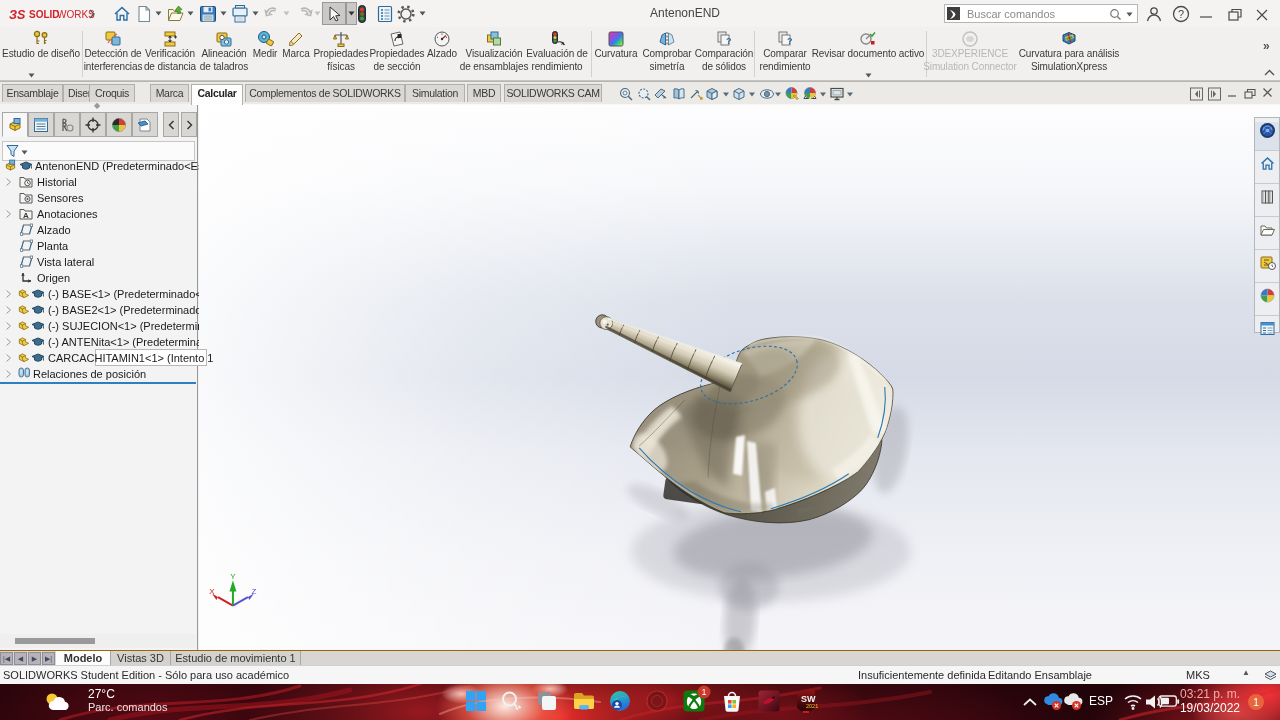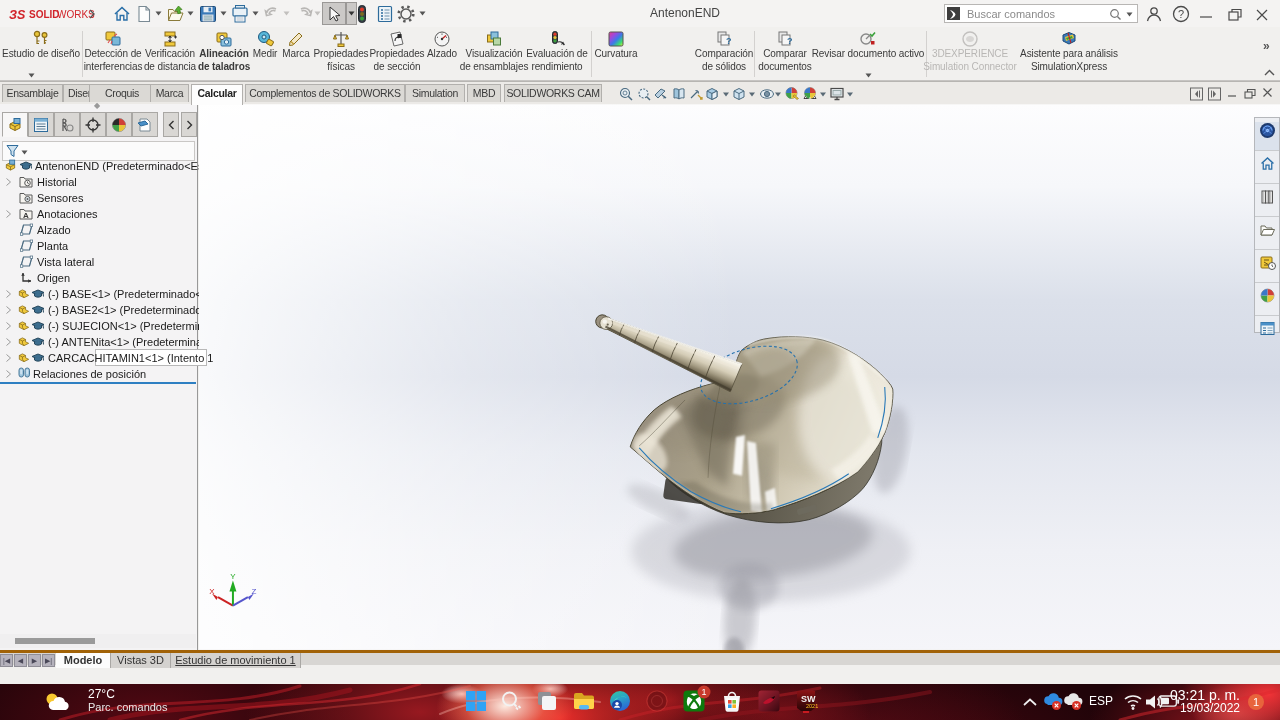--- a/index.html
+++ b/index.html
@@ -50,21 +50,21 @@
 
   
   #viewport { position:absolute; left:199px; top:104px; width:1081px; height:546px; overflow:hidden; }
 
   
   #taskpane { position:absolute; left:1254px; top:117px; width:26px; height:216px; background:#eceef2; border:1px solid #b5b7bb; }
   .tpcell { position:relative; width:24px; height:29px; border-bottom:1px solid #c9cbce; }
   .tpcell svg { display:block; margin:4px auto; }
 
   
-  #doctabs { position:absolute; left:0; top:650px; width:1280px; height:15px; background:#d8d6d3; border-top:3px solid #a16207; }
+  #doctabs { position:absolute; left:0; top:650px; width:1280px; height:15px; background:#d8d6d3; border-top:1px solid #a16207; }
   .dnav { position:absolute; top:1px; width:13px; height:13px; background:#b5b2bc; border:1px solid #8f8d96; color:#4a4858; font-size:7px; text-align:center; line-height:12px; }
   .dtab { position:absolute; top:0px; height:15px; background:#d4d2cf; border-right:1px solid #a9a7a4; font-size:11px; color:#333; text-align:center; line-height:15px; }
   .dtab.active { background:#fcfcfc; font-weight:bold; }
 
   
   #statusbar { position:absolute; left:0; top:665px; width:1280px; height:19px; background:#f6f6f6; border-top:1px solid #d0d0d0; font-size:11px; color:#2a2a2a; }
 
   
   #taskbar { position:absolute; left:0; top:684px; width:1280px; height:36px; background:#1d0307; overflow:hidden; }
   .tkico { position:absolute; top:5px; width:24px; height:24px; }
@@ -237,21 +237,21 @@
     </div>
     <div class="rbtn" style="left:58px; width:110px;">
       <svg class="ric" viewBox="0 0 20 20">
           <rect x="3" y="3" width="9" height="8" rx="1" fill="#f0c93c" stroke="#8a6d1a"></rect>
           <rect x="9" y="8" width="8" height="8" rx="1" fill="#7ab8d8" stroke="#2d6b9b"></rect>
           <path d="M7 11 L5 14 M9 12 L8 15 M11 7 L14 5" stroke="#e05050" stroke-width="1.1"></path>
         </svg>
       <div class="rlb">Detección de
 interferencias</div>
     </div>
-    <div class="rbtn" style="left:174px; width:100px;font-weight:bold;">
+    <div class="rbtn" style="left:174px; width:100px;">
       <svg class="ric" viewBox="0 0 20 20">
           <rect x="3" y="4" width="10" height="9" rx="1" fill="#f0c93c" stroke="#8a6d1a"></rect>
           <rect x="7" y="9" width="10" height="8" rx="1" fill="#8ac0dc" stroke="#2d6b9b"></rect>
           <circle cx="8" cy="8.5" r="2.2" fill="#fff" stroke="#555"></circle>
           <circle cx="12.5" cy="13" r="2.2" fill="#e8f2f8" stroke="#2d6b9b"></circle>
         </svg>
       <div class="rlb">Alineación
 de taladros</div>
     </div>
     <div class="rbtn" style="left:243px; width:44px;">
@@ -326,38 +326,47 @@
               <stop offset="0.3" stop-color="#9a4ae0"></stop>
               <stop offset="0.55" stop-color="#3a7ae8"></stop>
               <stop offset="0.8" stop-color="#3ae070"></stop>
               <stop offset="1" stop-color="#e8e83a"></stop>
             </linearGradient>
           </defs>
           <rect x="3" y="3" width="14" height="14" rx="1.5" fill="url(#rnbw)" stroke="#555"></rect>
         </svg>
       <div class="rlb">Curvatura</div>
     </div>
+    <div class="rbtn" style="left:624px; width:86px;">
+      <svg class="ric" viewBox="0 0 20 20">
+          <path d="M8.5 4 L8.5 16 L3 13 L5 6 Z" fill="#7ab0d4" stroke="#2d6b9b"></path>
+          <path d="M11.5 4 L11.5 16 L17 13 L15 6 Z" fill="#cfe2ef" stroke="#6a8aa0"></path>
+          <path d="M10 3 V17" stroke="#555" stroke-dasharray="2 1.5"></path>
+        </svg>
+      <div class="rlb">Comprobar
+simetría</div>
+    </div>
     <div class="rbtn" style="left:678px; width:92px;">
       <svg class="ric" viewBox="0 0 20 20">
           <rect x="4" y="3" width="8" height="10" fill="#e8e8e8" stroke="#777"></rect>
           <rect x="7" y="6" width="8" height="10" fill="#f6f6f6" stroke="#777"></rect>
           <text x="12" y="14.5" font-size="9" fill="#2d6b9b" font-weight="bold">?</text>
         </svg>
       <div class="rlb">Comparación
 de sólidos</div>
     </div>
     <div class="rsep" style="left:754px"></div>
     <div class="rbtn" style="left:739px; width:92px;">
       <svg class="ric" viewBox="0 0 20 20">
           <rect x="4" y="3" width="8" height="10" fill="#e8e8e8" stroke="#777"></rect>
           <rect x="7" y="6" width="8" height="10" fill="#f6f6f6" stroke="#777"></rect>
           <text x="12" y="14.5" font-size="9" fill="#2d6b9b" font-weight="bold">?</text>
         </svg>
       <div class="rlb">Comparar
-documentos</div>
+rendimiento</div>
     </div>
     <div class="rbtn" style="left:788px; width:160px;">
       <svg class="ric" viewBox="0 0 20 20">
           <circle cx="8" cy="10" r="5" fill="none" stroke="#888" stroke-width="1.4"></circle>
           <path d="M8 10 L11 7" stroke="#888" stroke-width="1.2"></path>
           <path d="M12 5 L14 7 L17 3.5" stroke="#3aa03a" stroke-width="1.6" fill="none"></path>
           <rect x="13" y="12" width="3.5" height="3.5" fill="#c02020"></rect>
         </svg>
       <div class="rlb">Revisar documento activo</div>
       <svg class="abs" style="left:77px; top:46px" width="7" height="5">
@@ -373,32 +382,32 @@
       <div class="rlb grey">3DEXPERIENCE
 Simulation Connector</div>
     </div>
     <div class="rbtn" style="left:1005px; width:128px;">
       <svg class="ric" viewBox="0 0 20 20">
           <path d="M4 6 L10 3.5 L16 6 L16 12 L10 15 L4 12 Z" fill="#3a7ab8" stroke="#1d4a78"></path>
           <path d="M6 8 L14 5.5 L15 9 L7 12 Z" fill="#e8c53a"></path>
           <path d="M7 9 L13 7 L13.6 9 L8 11 Z" fill="#3aa03a"></path>
           <path d="M9 4 L12 14" stroke="#c02020" stroke-width="1.1"></path>
         </svg>
-      <div class="rlb">Asistente para análisis
+      <div class="rlb">Curvatura para análisis
 SimulationXpress</div>
     </div>
     <div class="abs" style="left:1263px; top:12px; color:#555; font-size:12px; font-weight:bold;">»</div>
     <svg class="abs" style="left:1264px; top:42px" width="11" height="7">
         <path d="M1 6 L5.5 1.5 L10 6" stroke="#555" stroke-width="1.4" fill="none"></path>
       </svg>
   </div>
   <div id="tabrow">
     <div class="ctab" style="left:2px; width:61px;">Ensamblaje</div>
     <div class="ctab" style="left:63px; width:41px;">Diseño</div>
-    <div class="ctab" style="left:89px; width:66px;">Croquis</div>
+    <div class="ctab" style="left:89px; width:46px;">Croquis</div>
     <div class="ctab" style="left:150px; width:39px;">Marca</div>
     <div class="ctab active" style="left:191px; width:52px;">Calcular</div>
     <div class="ctab" style="left:245px; width:160px;">Complementos de SOLIDWORKS</div>
     <div class="ctab" style="left:405px; width:60px;">Simulation</div>
     <div class="ctab" style="left:467px; width:34px;">MBD</div>
     <div class="ctab" style="left:504px; width:98px;">SOLIDWORKS CAM</div>
     <svg class="hud" style="left:618px" width="16" height="16" viewBox="0 0 16 16">
         <circle cx="7" cy="7" r="4.5" fill="#e8eef2" stroke="#4a6a80" stroke-width="1.1"></circle>
         <path d="M10.2 10.2 L14 14" stroke="#4a6a80" stroke-width="1.5"></path>
         <circle cx="7" cy="7" r="2" fill="none" stroke="#4a6a80" stroke-width="0.8"></circle>
@@ -956,23 +965,34 @@
       </div>
   </div>
 
   <div id="doctabs">
     <div class="dnav" style="left:0px">|◀</div>
     <div class="dnav" style="left:14px">◀</div>
     <div class="dnav" style="left:28px">▶</div>
     <div class="dnav" style="left:42px">▶|</div>
     <div class="dtab active" style="left:56px; width:55px;">Modelo</div>
     <div class="dtab" style="left:111px; width:60px;">Vistas 3D</div>
-    <div class="dtab" style="left:171px; width:130px;text-decoration:underline;">Estudio de movimiento 1</div>
+    <div class="dtab" style="left:171px; width:130px;">Estudio de movimiento 1</div>
   </div>
 
+  <div id="statusbar">
+    <div class="abs" style="left:3px; top:3px;">SOLIDWORKS Student Edition - Sólo para uso académico</div>
+    <div class="abs" style="left:858px; top:3px;">Insuficientemente definida</div>
+    <div class="abs" style="left:988px; top:3px;">Editando Ensamblaje</div>
+    <div class="abs" style="left:1186px; top:3px;">MKS</div>
+    <div class="abs" style="left:1242px; top:2px; font-size:8px; color:#555;">▲</div>
+    <svg class="abs" style="left:1264px; top:3px" width="13" height="13" viewBox="0 0 13 13">
+        <path d="M1 5 L6.5 2 L12 5 L6.5 8 Z" fill="#cfe2ef" stroke="#555"></path>
+        <path d="M1 7.5 L6.5 10.5 L12 7.5" fill="none" stroke="#555"></path>
+      </svg>
+  </div>
   <div id="taskbar">
     <div class="abs" style="left:0;top:0;width:1280px;height:36px;background:
       radial-gradient(95px 60px at 505px 22px, rgba(255,238,228,0.98), rgba(255,120,90,0.5) 42%, transparent 72%),
       radial-gradient(32px 15px at 462px 10px, rgba(255,255,255,0.9), transparent 65%),
       radial-gradient(28px 13px at 550px 5px, rgba(255,242,238,0.85), transparent 65%),
       radial-gradient(170px 95px at 560px 34px, rgba(244,48,44,0.95), transparent 74%),
       radial-gradient(230px 105px at 420px 28px, rgba(215,36,44,0.65), transparent 76%),
       radial-gradient(150px 85px at 670px 16px, rgba(225,36,40,0.6), transparent 74%),
       radial-gradient(120px 70px at 780px 30px, rgba(190,28,36,0.45), transparent 75%),
       radial-gradient(120px 70px at 1268px 10px, rgba(245,52,56,0.98), transparent 72%),
@@ -1110,21 +1130,21 @@
       </svg>
     <svg class="abs" style="left:1143px; top:9px" width="22" height="18" viewBox="0 0 22 18">
         <path d="M3 6.5 H7 L12 2.5 V15.5 L7 11.5 H3 Z" fill="#f2f2f2"></path>
         <path d="M14.5 5.5 a5 5 0 0 1 0 7 M17 3.5 a8.5 8.5 0 0 1 0 11" stroke="#f2f2f2" stroke-width="1.5" fill="none"></path>
       </svg>
     <svg class="abs" style="left:1158px; top:10px" width="22" height="15" viewBox="0 0 24 15">
         <rect x="1" y="1.5" width="19" height="11" rx="2.5" fill="none" stroke="#f2f2f2" stroke-width="1.4"></rect>
         <rect x="3" y="3.5" width="9" height="7" rx="1" fill="#f2f2f2"></rect>
         <rect x="21" y="5" width="2" height="5" rx="1" fill="#f2f2f2"></rect>
       </svg>
-    <div class="abs" style="right:40px; top:3px; color:#ffffff; font-size:14px; white-space:nowrap;">03:21 p. m.</div>
+    <div class="abs" style="right:40px; top:3px; color:#fca5a5; font-size:12px; white-space:nowrap;">03:21 p. m.</div>
     <div class="abs" style="right:40px; top:17px; color:#fff; font-size:12px; white-space:nowrap;">19/03/2022</div>
     <svg class="abs" style="left:1247px; top:9px" width="18" height="18">
         <circle cx="9" cy="9" r="8" fill="#e8643c"></circle>
         <text x="9" y="13" font-size="11" fill="#fff" text-anchor="middle" font-family="Liberation Sans, sans-serif">1</text>
       </svg>
   </div>
 
 </div>
 
 </body></html>

